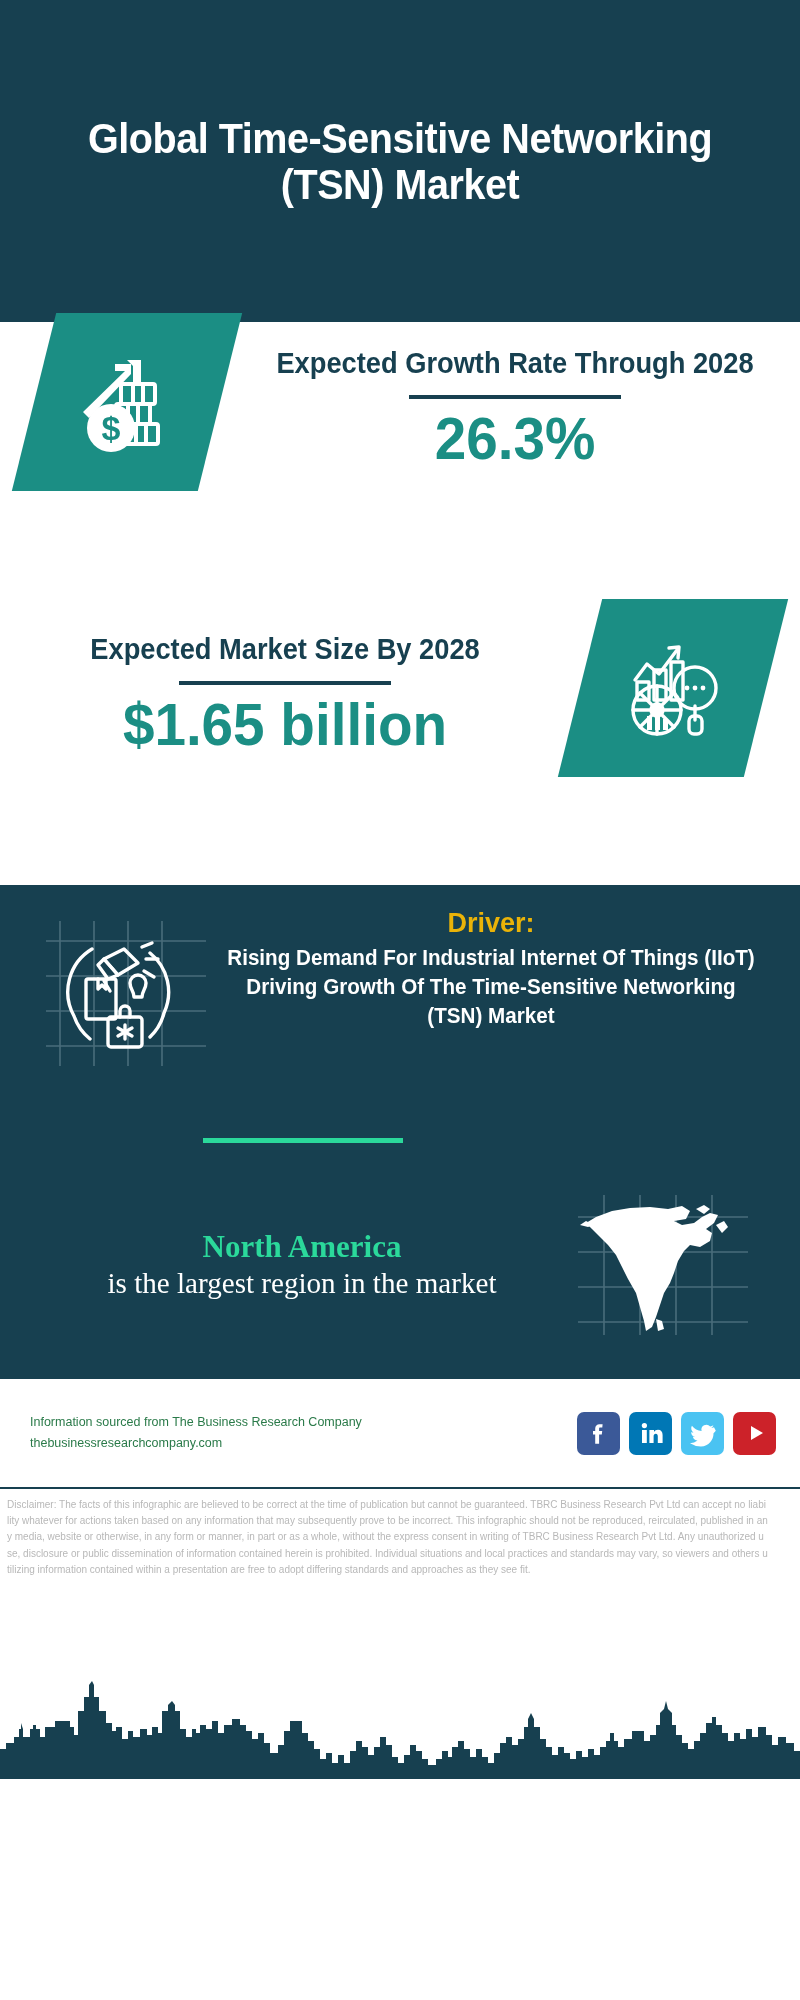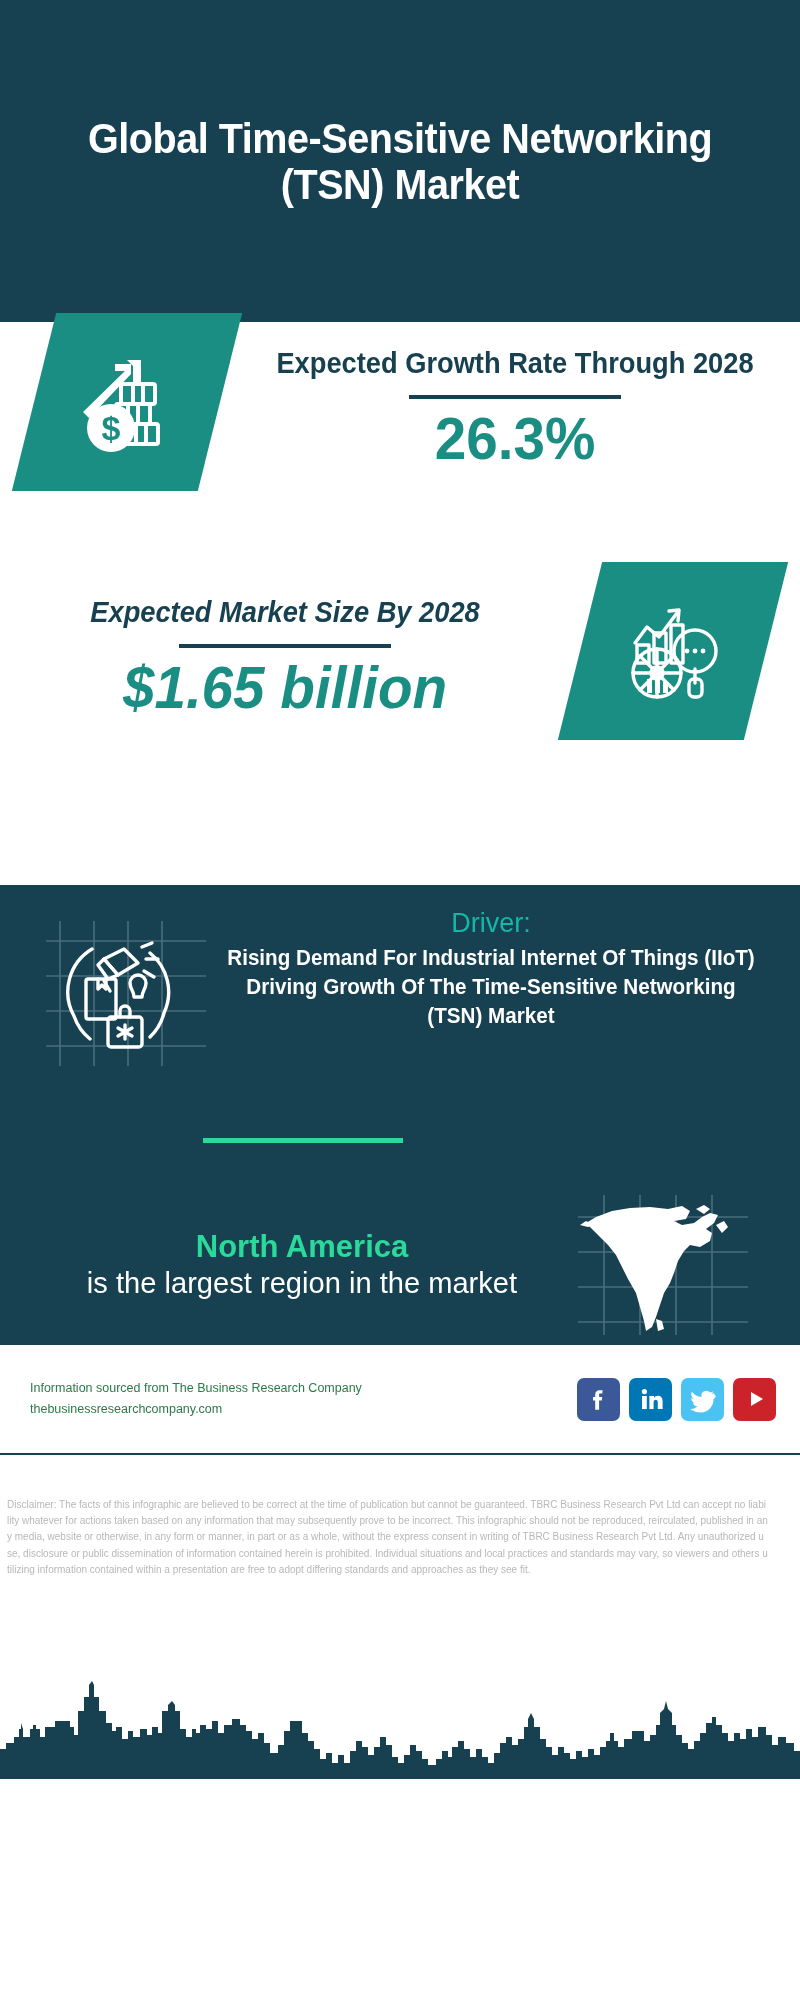--- a/index.html
+++ b/index.html
@@ -22,21 +22,21 @@
     text-align:center; letter-spacing:-0.5px;
     transform: scaleX(0.92); width: 700px;
   }
 
   
   .stat-row {
     position:absolute; left:0; width:800px;
     display:flex; align-items:center;
   }
   .stat-1 { top:282px; height:240px; }
-  .stat-2 { top:531px; height:240px;font-style:italic; }
+  .stat-2 { top:568px; height:240px; }
 
   .para {
     background:#1B8E84;
     width:186px; height:178px;
     transform: skewX(-14deg);
     display:flex; align-items:center; justify-content:center;
     flex: 0 0 auto;
   }
   .para > svg { transform: skewX(14deg); }
 
@@ -70,50 +70,50 @@
   .driver-row {
     position:absolute; left:0; top:22px; width:800px;
     display:flex; align-items:flex-start;
   }
   .icon-grid-box {
     position:relative; width:160px; height:145px; flex:0 0 auto;
     margin-left:46px; margin-top:14px;
   }
   .driver-copy { flex:1 1 auto; padding:0 28px 0 4px; text-align:center; }
   .driver-heading {
-    color:#14b8a6; font-weight:normal; font-size:27px; line-height:1.2;
+    color:#eab308; font-weight:bold; font-size:27px; line-height:1.2;
     margin-bottom:5px;
   }
   .driver-body {
     color:#ffffff; font-weight:bold; font-size:21.5px; line-height:1.34;
     transform: scaleX(0.96);
   }
 
   .mid-rule {
     position:absolute; left:203px; top:253px;
     width:200px; height:5px; background:#2BD99B;
   }
 
   .region-row {
     position:absolute; left:0; top:310px; width:800px;
     display:flex; align-items:center;
   }
-  .region-copy { flex:1 1 auto; text-align:center; padding-left:26px; }
+  .region-copy { flex:1 1 auto; text-align:center; padding-left:26px;font-family:Liberation Serif, serif; }
   .region-name {
     color:#2BD99B; font-weight:bold; font-size:31px; line-height:1.18;
   }
   .region-sub {
     color:#ffffff; font-size:30px; line-height:1.2; font-weight:normal;
     transform: scaleX(0.97);
   }
   .map-box { position:relative; width:170px; height:140px; flex:0 0 auto; margin-right:52px; }
 
   
   .footer {
-    position:absolute; left:0; top:1345px; width:800px; height:110px;
+    position:absolute; left:0; top:1379px; width:800px; height:110px;
     background:#fff; display:flex; align-items:center;
     border-bottom:2px solid #174050;
   }
   .footer-text { margin-left:30px; color:#2A7A49; font-size:12.5px; line-height:1.65; }
   .socials { margin-left:auto; margin-right:24px; display:flex; gap:9px; }
   .soc { width:43px; height:43px; border-radius:7px; display:flex; align-items:center; justify-content:center; }
   .soc svg { display:block; }
 
   .disclaimer {
     position:absolute; left:0; top:1491px; width:775px; height:109px;

